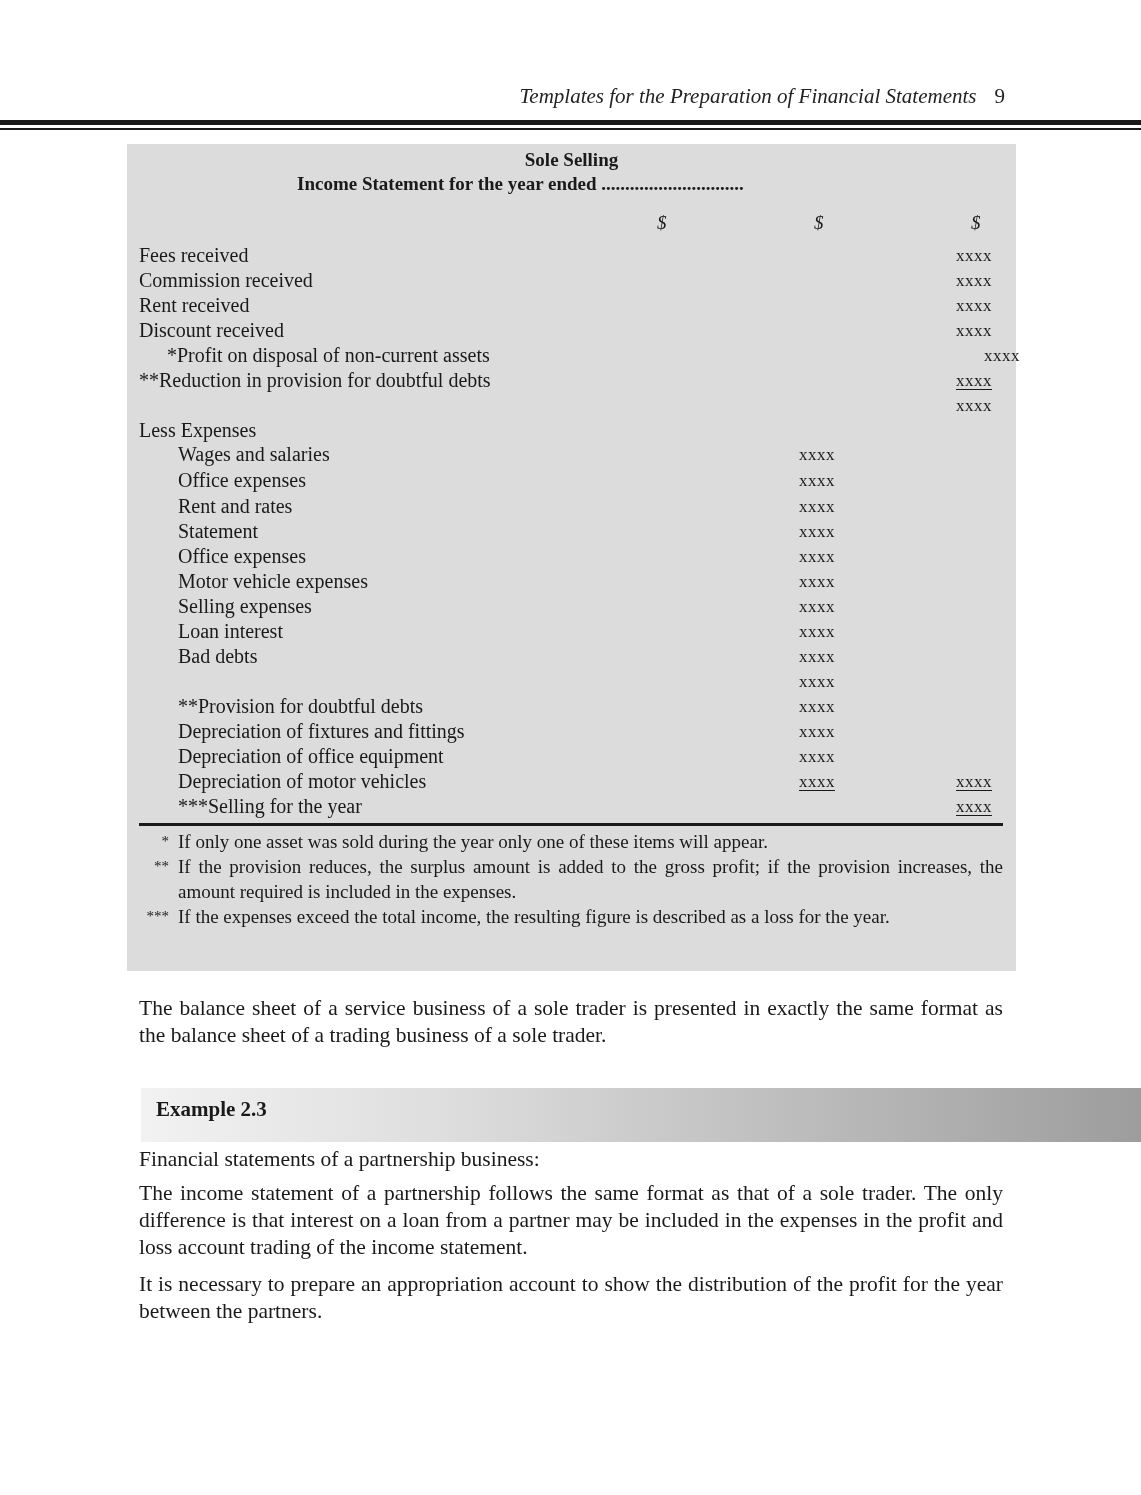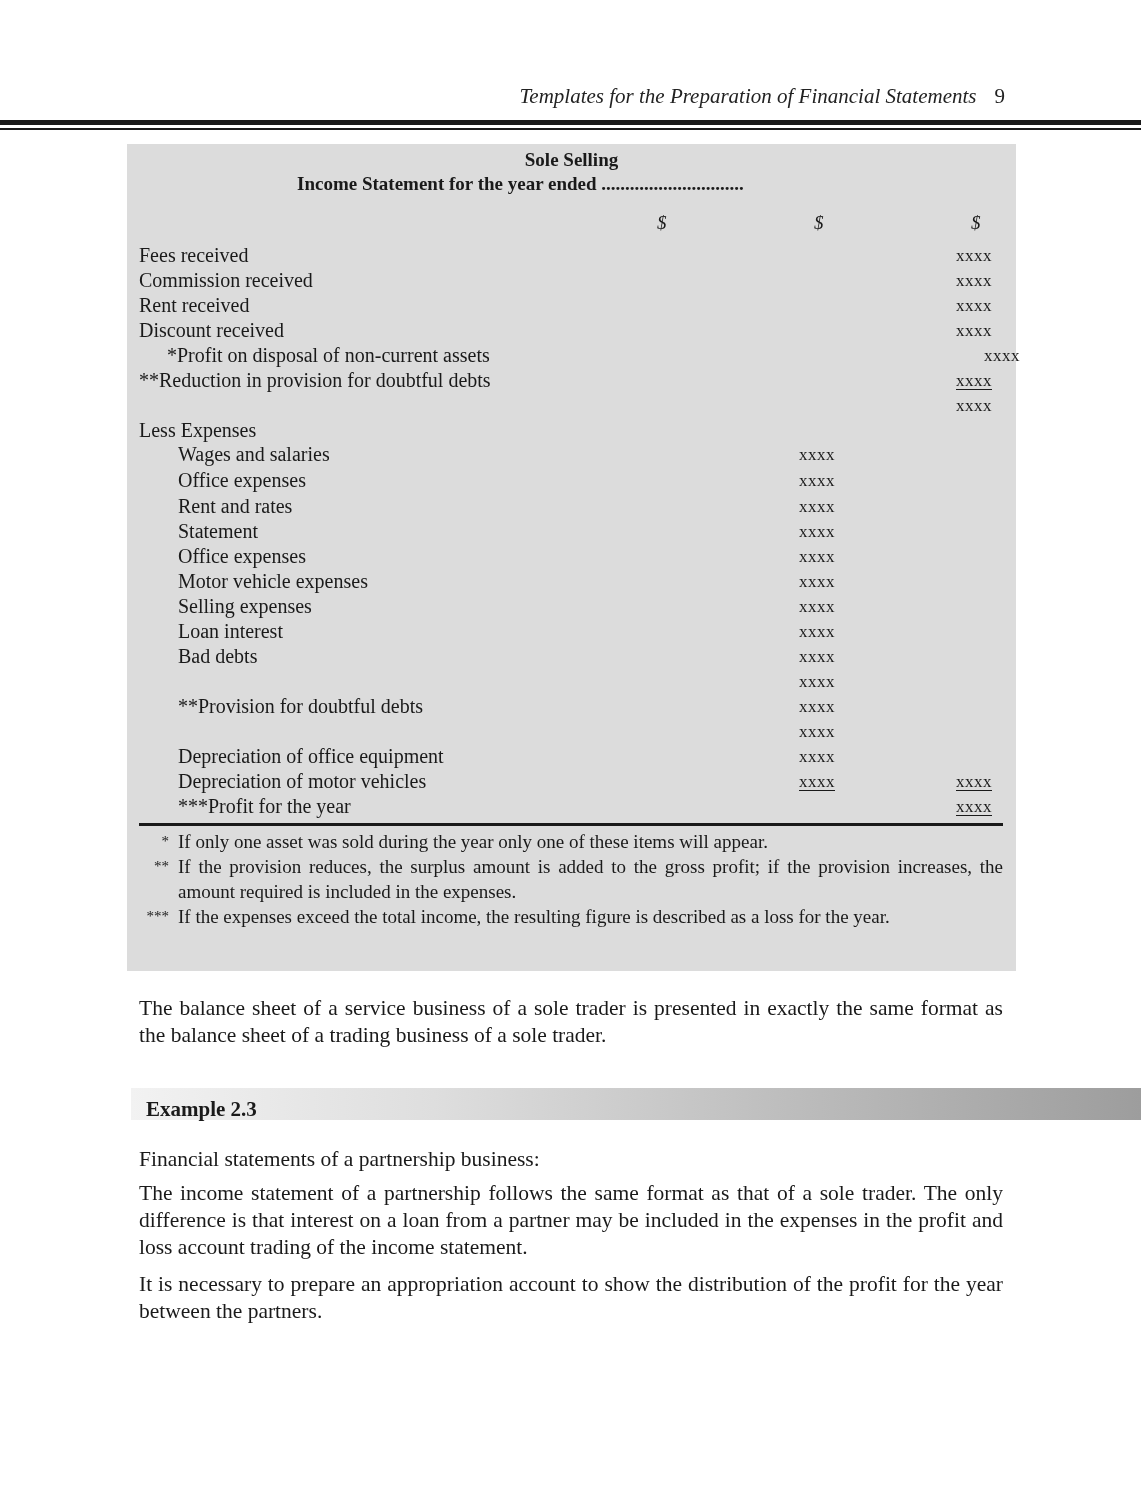--- a/index.html
+++ b/index.html
@@ -20,21 +20,21 @@
   .row .lbl.ind { left:39px; }
   .row .c2 { position:absolute; left:660px; width:54px; text-align:left; font-size:17px; letter-spacing:0.5px; }
   .row .c3 { position:absolute; left:817px; width:54px; text-align:left; font-size:17px; letter-spacing:0.5px; }
   .u { text-decoration:underline; text-underline-offset:3px; }
   .box-rule { position:absolute; left:12px; width:864px; top:679px; height:3px; background:#1a1a1a; }
   .note { position:absolute; left:12px; width:864px; font-size:19px; line-height:25px; }
   .note .mk { position:absolute; left:0; width:30px; text-align:right; font-size:15px; }
   .note .tx { position:absolute; left:39px; right:0; text-align:justify; }
 
   .para { position:absolute; left:139px; width:864px; font-size:21.5px; line-height:27px; text-align:justify; }
-  .example-bar { position:absolute; left:131px; right:0; top:1088px; height:32px;
+  .example-bar { position:absolute; left:141px; right:0; top:1088px; height:54px;
                  background:linear-gradient(to right, #f2f2f2 0%, #dedede 30%, #bdbdbd 65%, #9d9d9d 100%); }
   .example-bar span { position:absolute; left:15px; top:9px; font-weight:bold; font-size:21px; }
 </style>
 </head>
 <body>
 
 <div class="running-head">
   <span>Templates for the Preparation of Financial Statements</span><span class="pg">9</span>
 </div>
 <div class="rule-thick"></div>
@@ -115,33 +115,34 @@
         <span class="c2">xxxx</span>
       </div>
       <div class="row" style="top: 524.85px;">
         <span class="c2">xxxx</span>
       </div>
       <div class="row" style="top: 549.9px;">
         <span class="lbl ind">**Provision for doubtful debts</span>
         <span class="c2">xxxx</span>
       </div>
       <div class="row" style="top: 574.95px;">
+        <span class="lbl ind">Depreciation of fixtures and fittings</span>
         <span class="c2">xxxx</span>
       </div>
       <div class="row" style="top: 600px;">
         <span class="lbl ind">Depreciation of office equipment</span>
         <span class="c2">xxxx</span>
       </div>
       <div class="row" style="top: 625.05px;">
         <span class="lbl ind">Depreciation of motor vehicles</span>
         <span class="c2 u">xxxx</span>
         <span class="c3 u">xxxx</span>
       </div>
       <div class="row" style="top: 650.1px;">
-        <span class="lbl ind">***Profit for the year</span>
+        <span class="lbl ind">***Selling for the year</span>
         <span class="c3 u">xxxx</span>
       </div>
     </div>
   <div class="box-rule"></div>
   <div id="notes">
       <div class="note" style="top: 685px; height: 25px;">
         <span class="mk">*</span>
         <span class="tx">If only one asset was sold during the year only one of these items will appear.</span>
       </div>
       <div class="note" style="top: 710px; height: 50px;">

